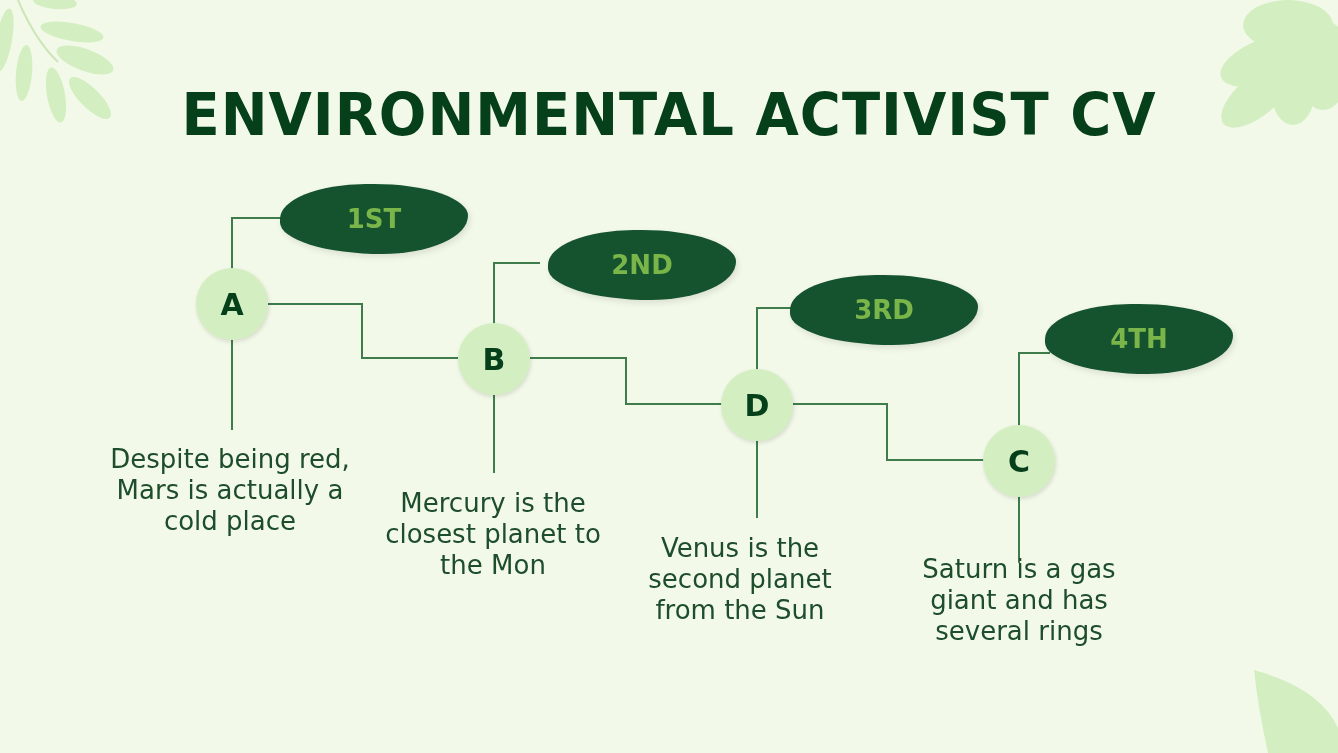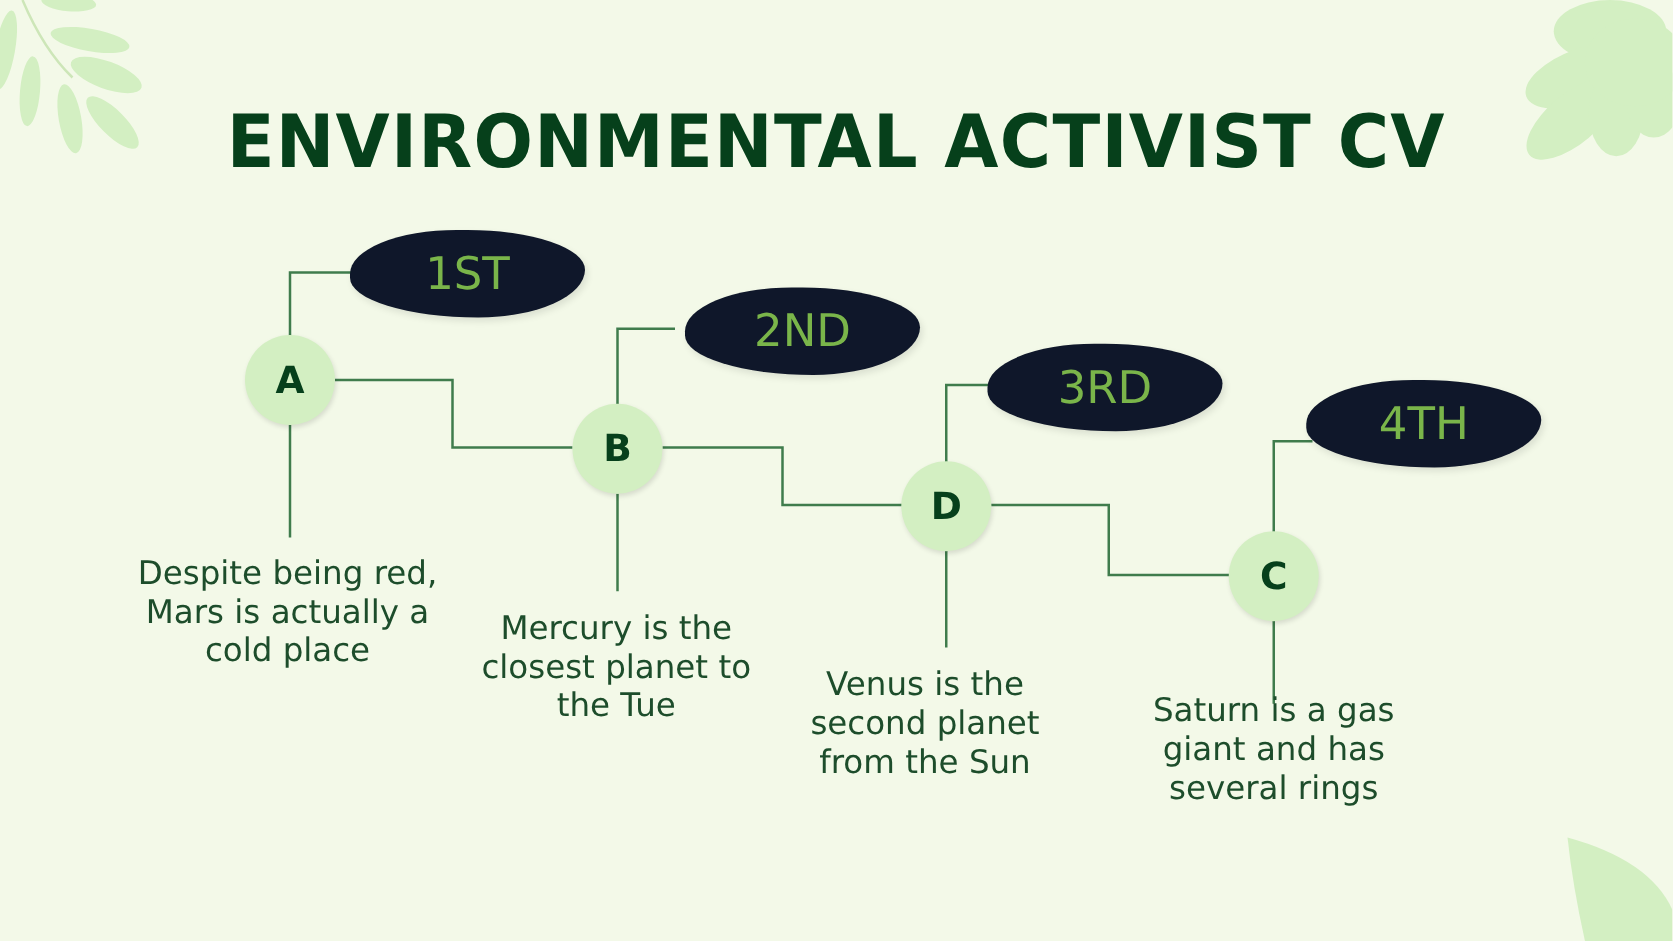--- a/index.html
+++ b/index.html
@@ -25,26 +25,26 @@
       position: absolute; width: 72px; height: 72px;
       border-radius: 50%;
       background: #d3efc2;
       box-shadow: 1px 2px 4px rgba(0,0,0,0.12);
       display: flex; align-items: center; justify-content: center;
       font-family: "DejaVu Sans", sans-serif; font-weight: bold;
       font-size: 30px; color: #06401b;
     }
     .bubble {
       position: absolute; width: 188px; height: 70px;
-      background: #0f172a;
+      background: #14532d;
       border-radius: 50% 55% 50% 60% / 55% 50% 60% 50%;
       box-shadow: 2px 3px 6px rgba(0,0,0,0.10);
       display: flex; align-items: center; justify-content: center;
-      font-family: "DejaVu Sans", sans-serif; font-weight: normal;
-      font-size: 36px; color: #7ab54a;
+      font-family: "DejaVu Sans", sans-serif; font-weight: bold;
+      font-size: 26px; color: #7ab54a;
     }
     .desc {
       position: absolute; width: 240px;
       text-align: center;
       font-family: "DejaVu Sans", sans-serif;
       font-size: 26px; line-height: 31px;
       color: #1d4d2b;
     }
   </style>
 </head>
@@ -93,21 +93,21 @@
     <line x1="1019" y1="496" x2="1019" y2="563"></line>
   </g>
 </svg>
 
 <div class="bubble" style="left:280px;top:184px;">1ST</div>
 <div class="node" style="left:196px;top:268px;">A</div>
 <div class="desc" style="left:110px;top:444px;">Despite being red, Mars is actually a cold place</div>
 
 <div class="bubble" style="left:548px;top:230px;">2ND</div>
 <div class="node" style="left:458px;top:323px;">B</div>
-<div class="desc" style="left:373px;top:488px;">Mercury is the closest planet to the Tue</div>
+<div class="desc" style="left:373px;top:488px;">Mercury is the closest planet to the Mon</div>
 
 <div class="bubble" style="left:790px;top:275px;">3RD</div>
 <div class="node" style="left:721px;top:369px;">D</div>
 <div class="desc" style="left:620px;top:533px;">Venus is the second planet from the Sun</div>
 
 <div class="bubble" style="left:1045px;top:304px;">4TH</div>
 <div class="node" style="left:983px;top:425px;">C</div>
 <div class="desc" style="left:899px;top:554px;">Saturn is a gas giant and has several rings</div>
 
 </body></html>

